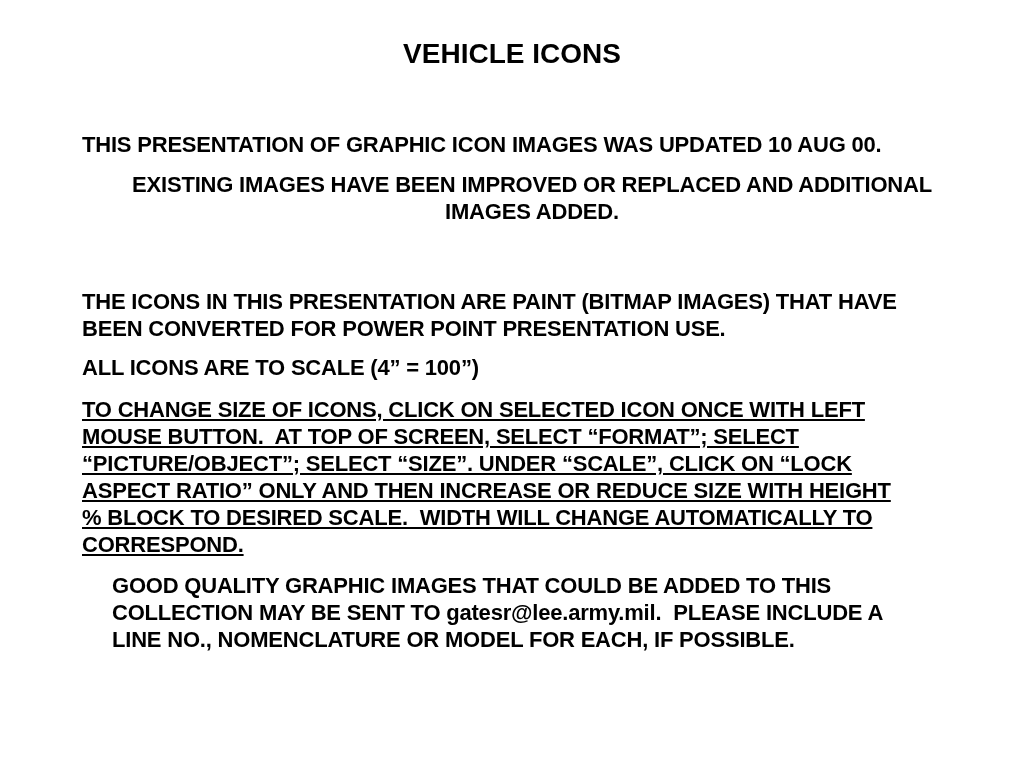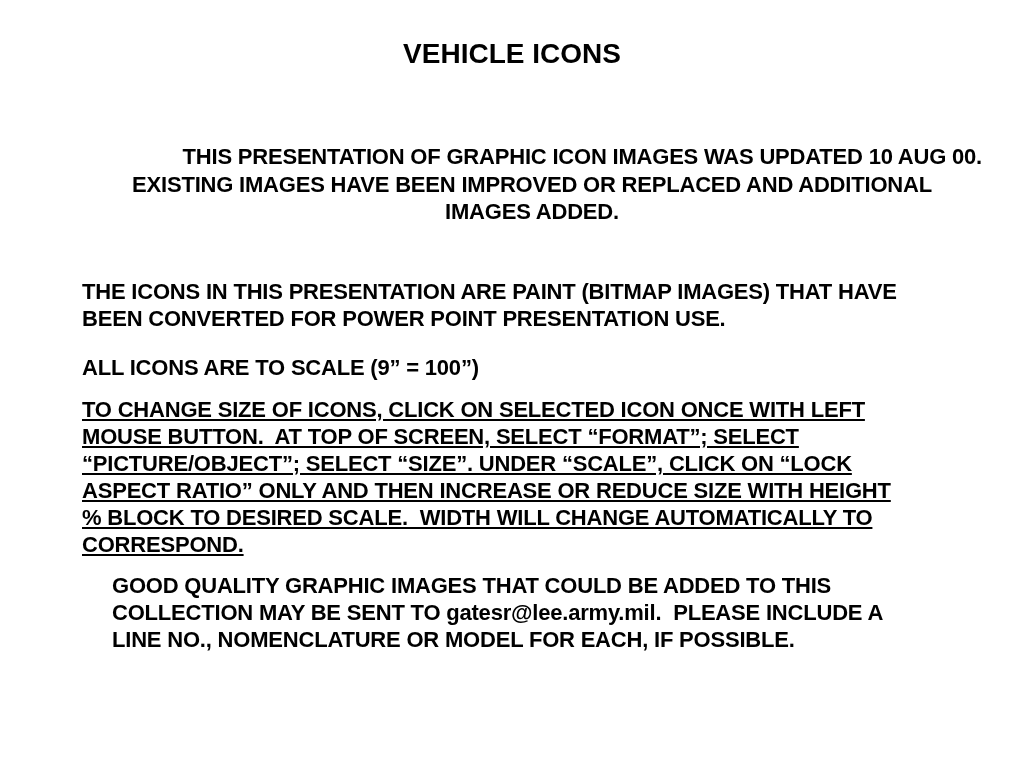--- a/index.html
+++ b/index.html
@@ -37,42 +37,42 @@
     left: 82px;
     width: 900px;
     margin: 0;
     font-size: 22px;
     line-height: 27px;
     font-weight: bold;
     color: #000000;
     white-space: pre-wrap;
     letter-spacing: -0.2px;
   }
-  .p1 { top: 143px; text-align: right; }
+  .p1 { top: 131px; }
   .p2 { top: 171px; text-align: center; }
-  .p3 { top: 278px; }
+  .p3 { top: 288px; }
   .p4 { top: 354px; }
   .p5 { top: 396px; text-decoration: underline; }
   .p6 { top: 572px; margin-left: 30px; }
 </style>
 </head>
 <body>
 
 <div class="slide">
   <h1 class="slide-title">VEHICLE ICONS</h1>
 
   <p class="para p1">THIS PRESENTATION OF GRAPHIC ICON IMAGES WAS UPDATED 10 AUG 00.</p>
 
   <p class="para p2">EXISTING IMAGES HAVE BEEN IMPROVED OR REPLACED AND ADDITIONAL
 IMAGES ADDED.</p>
 
   <p class="para p3">THE ICONS IN THIS PRESENTATION ARE PAINT (BITMAP IMAGES) THAT HAVE
 BEEN CONVERTED FOR POWER POINT PRESENTATION USE.</p>
 
-  <p class="para p4">ALL ICONS ARE TO SCALE (9” = 100”)</p>
+  <p class="para p4">ALL ICONS ARE TO SCALE (4” = 100”)</p>
 
   <p class="para p5">TO CHANGE SIZE OF ICONS, CLICK ON SELECTED ICON ONCE WITH LEFT
 MOUSE BUTTON.  AT TOP OF SCREEN, SELECT “FORMAT”; SELECT
 “PICTURE/OBJECT”; SELECT “SIZE”. UNDER “SCALE”, CLICK ON “LOCK
 ASPECT RATIO” ONLY AND THEN INCREASE OR REDUCE SIZE WITH HEIGHT
 % BLOCK TO DESIRED SCALE.  WIDTH WILL CHANGE AUTOMATICALLY TO
 CORRESPOND.</p>
 
   <p class="para p6">GOOD QUALITY GRAPHIC IMAGES THAT COULD BE ADDED TO THIS
 COLLECTION MAY BE SENT TO gatesr@lee.army.mil.  PLEASE INCLUDE A

